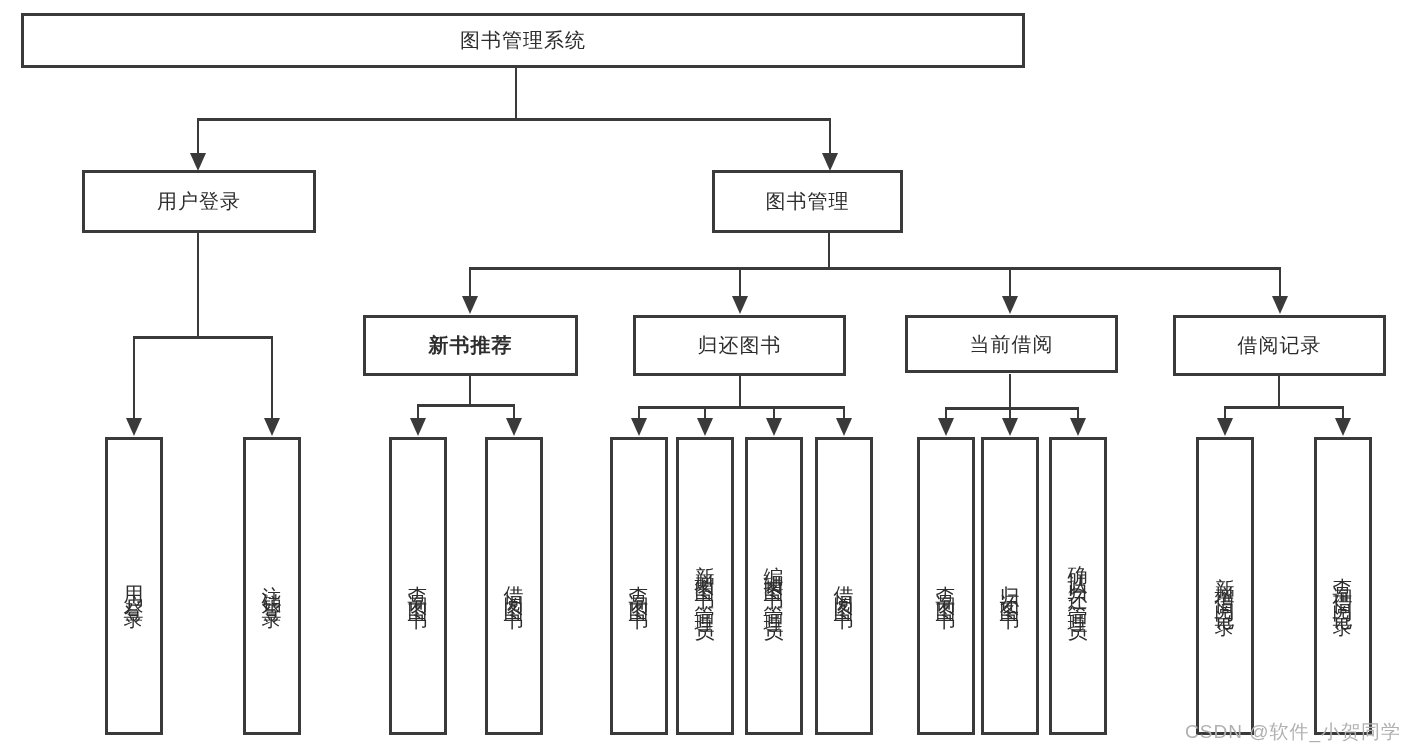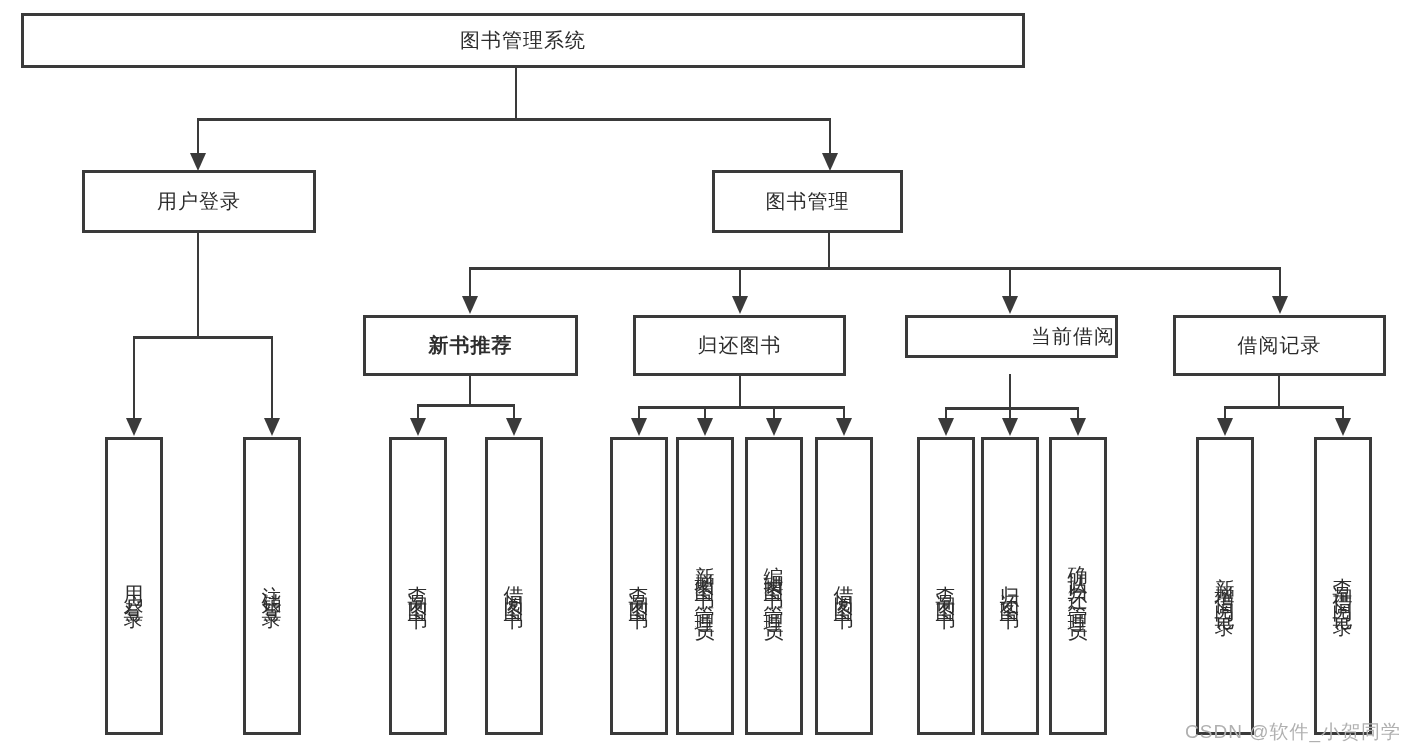--- a/index.html
+++ b/index.html
@@ -93,21 +93,21 @@
   <div class="arrow" style="left:732px; top:268px; height:46px;"></div>
   <div class="arrow" style="left:1002px; top:268px; height:46px;"></div>
   <div class="arrow" style="left:1272px; top:268px; height:46px;"></div>
 
   <div class="hbox" style="left:363px; top:315px; width:215px; height:61px;font-weight:bold;">
     <span>新书推荐</span>
   </div>
   <div class="hbox" style="left:633px; top:315px; width:213px; height:61px;">
     <span>归还图书</span>
   </div>
-  <div class="hbox" style="left:905px; top:315px; width:213px; height:43px;justify-content:flex-end;">
+  <div class="hbox" style="left:905px; top:315px; width:213px; height:58px;">
     <span>当前借阅</span>
   </div>
   <div class="hbox" style="left:1173px; top:315px; width:213px; height:61px;">
     <span>借阅记录</span>
   </div>
 
   <div class="vl" style="left:469px; top:374px; height:33px;"></div>
   <div class="hl" style="left:417px; top:404px; width:98px;"></div>
   <div class="arrow" style="left:410px; top:405px; height:31px;"></div>
   <div class="arrow" style="left:506px; top:405px; height:31px;"></div>

